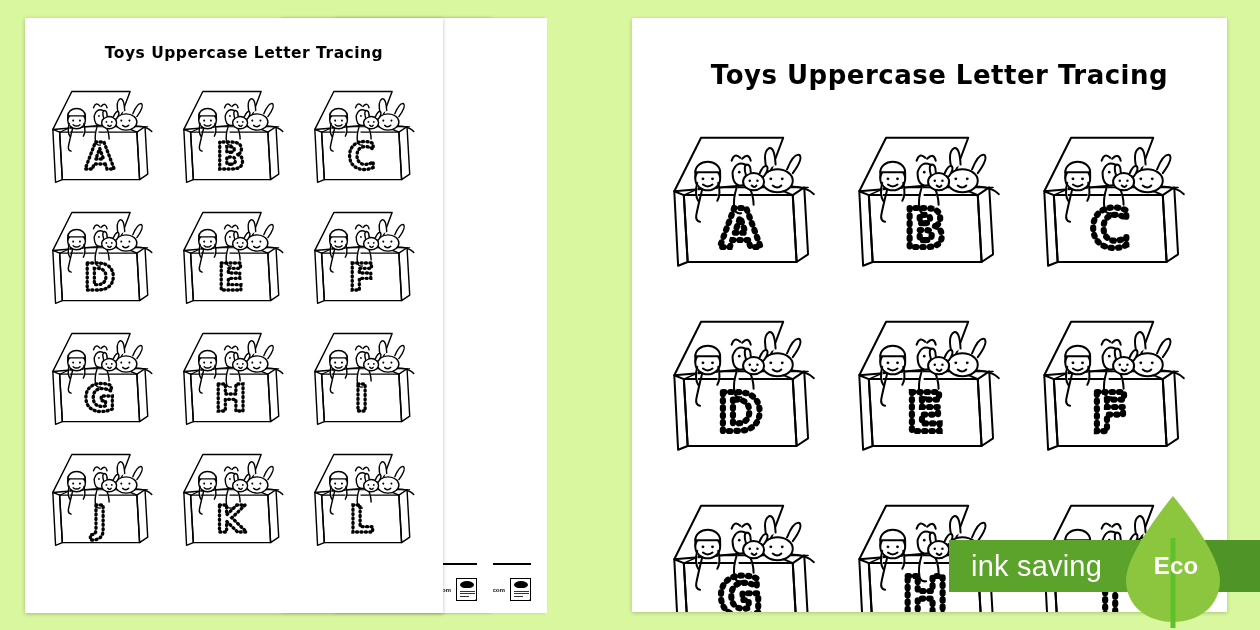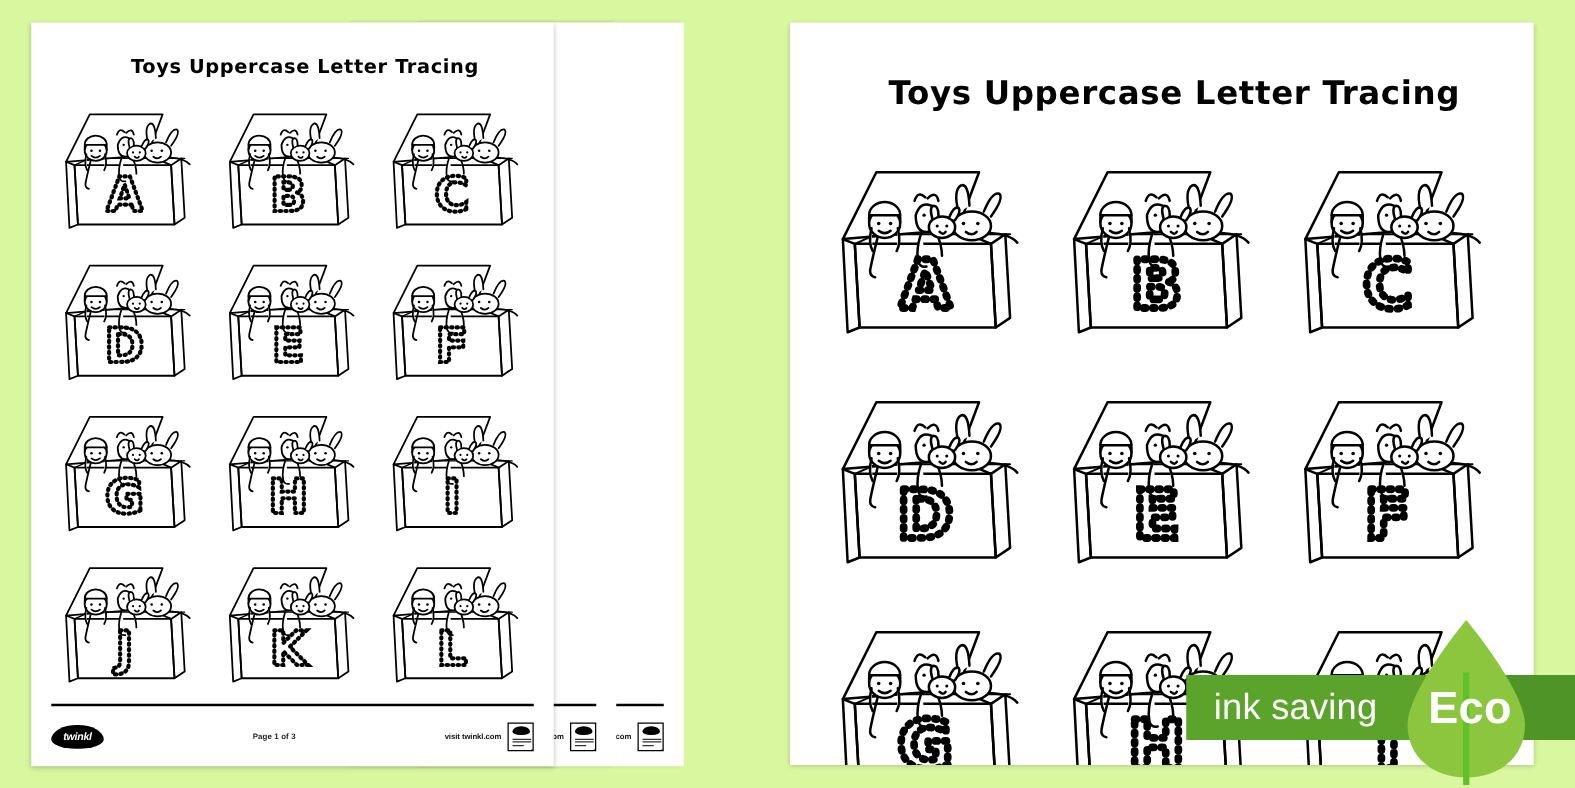--- a/index.html
+++ b/index.html
@@ -214,21 +214,21 @@
     z-index: 3;
   }
   .eco-leaf-text {
     position: absolute;
     left: 186px; top: 0;
     width: 82px; height: 52px;
     display: flex;
     align-items: center;
     justify-content: center;
     color: #ffffff;
-    font-size: 36px;
+    font-size: 24px;
     font-weight: bold;
     z-index: 5;
     letter-spacing: 0.2px;
   }
 </style>
 </head>
 <body>
 
 <div id="left-panel">
 
@@ -775,37 +775,20 @@
       <path d="M91 57 q-3 -10 1 -11 q4 0 4 8"></path>
       <path d="M105 56 q4 -10 8 -8 q2 3 -3 10"></path>
       <circle cx="95" cy="63" r="1.3" fill="#000" stroke="none"></circle>
       <circle cx="103" cy="63" r="1.3" fill="#000" stroke="none"></circle>
       <path d="M97 68 q3 3 5 0" fill="none"></path>
     </g>
     <text x="85" y="132" text-anchor="middle" font-family="DejaVu Sans, sans-serif" font-size="56" font-weight="bold" fill="none" stroke="#000" stroke-width="5" stroke-dasharray="1.5 5" stroke-linecap="round">L</text>
           </svg>
         </div>
       </div>
-    <div class="sheet-footer">
-      <div class="footer-rule"></div>
-      <div class="footer-row">
-        <div class="twinkl-logo">twinkl</div>
-        <span class="page-num">Page 1 of 3</span>
-        <div class="footer-right">
-          <span class="visit-url">visit twinkl.com</span>
-          <div class="cert-mark">
-            <span class="cm-blob"></span>
-              <span class="cm-line cm-l1"></span>
-            <span class="cm-line cm-l2"></span>
-              <span class="cm-line cm-l3"></span>
-            <span class="cm-pen"></span>
-          </div>
-        </div>
-      </div>
-    </div>
   </div>
 </div>
 
 <div id="right-panel">
   <div class="sheet-title">Toys Uppercase Letter Tracing</div>
   <div class="grid" id="preview-grid">
       <div>
         <svg width="172" height="170" viewBox="0 0 180 160" class="toybox">
     <g fill="none" stroke="#000" stroke-width="2.1" stroke-linejoin="round" stroke-linecap="round">
       <path d="M16 74 L44 18 L130 18 L112 66 Z"></path>

